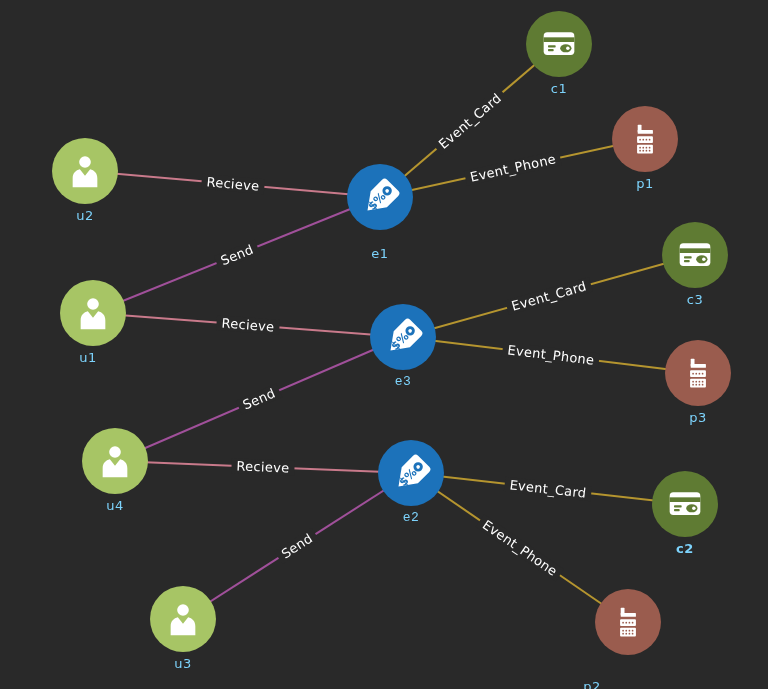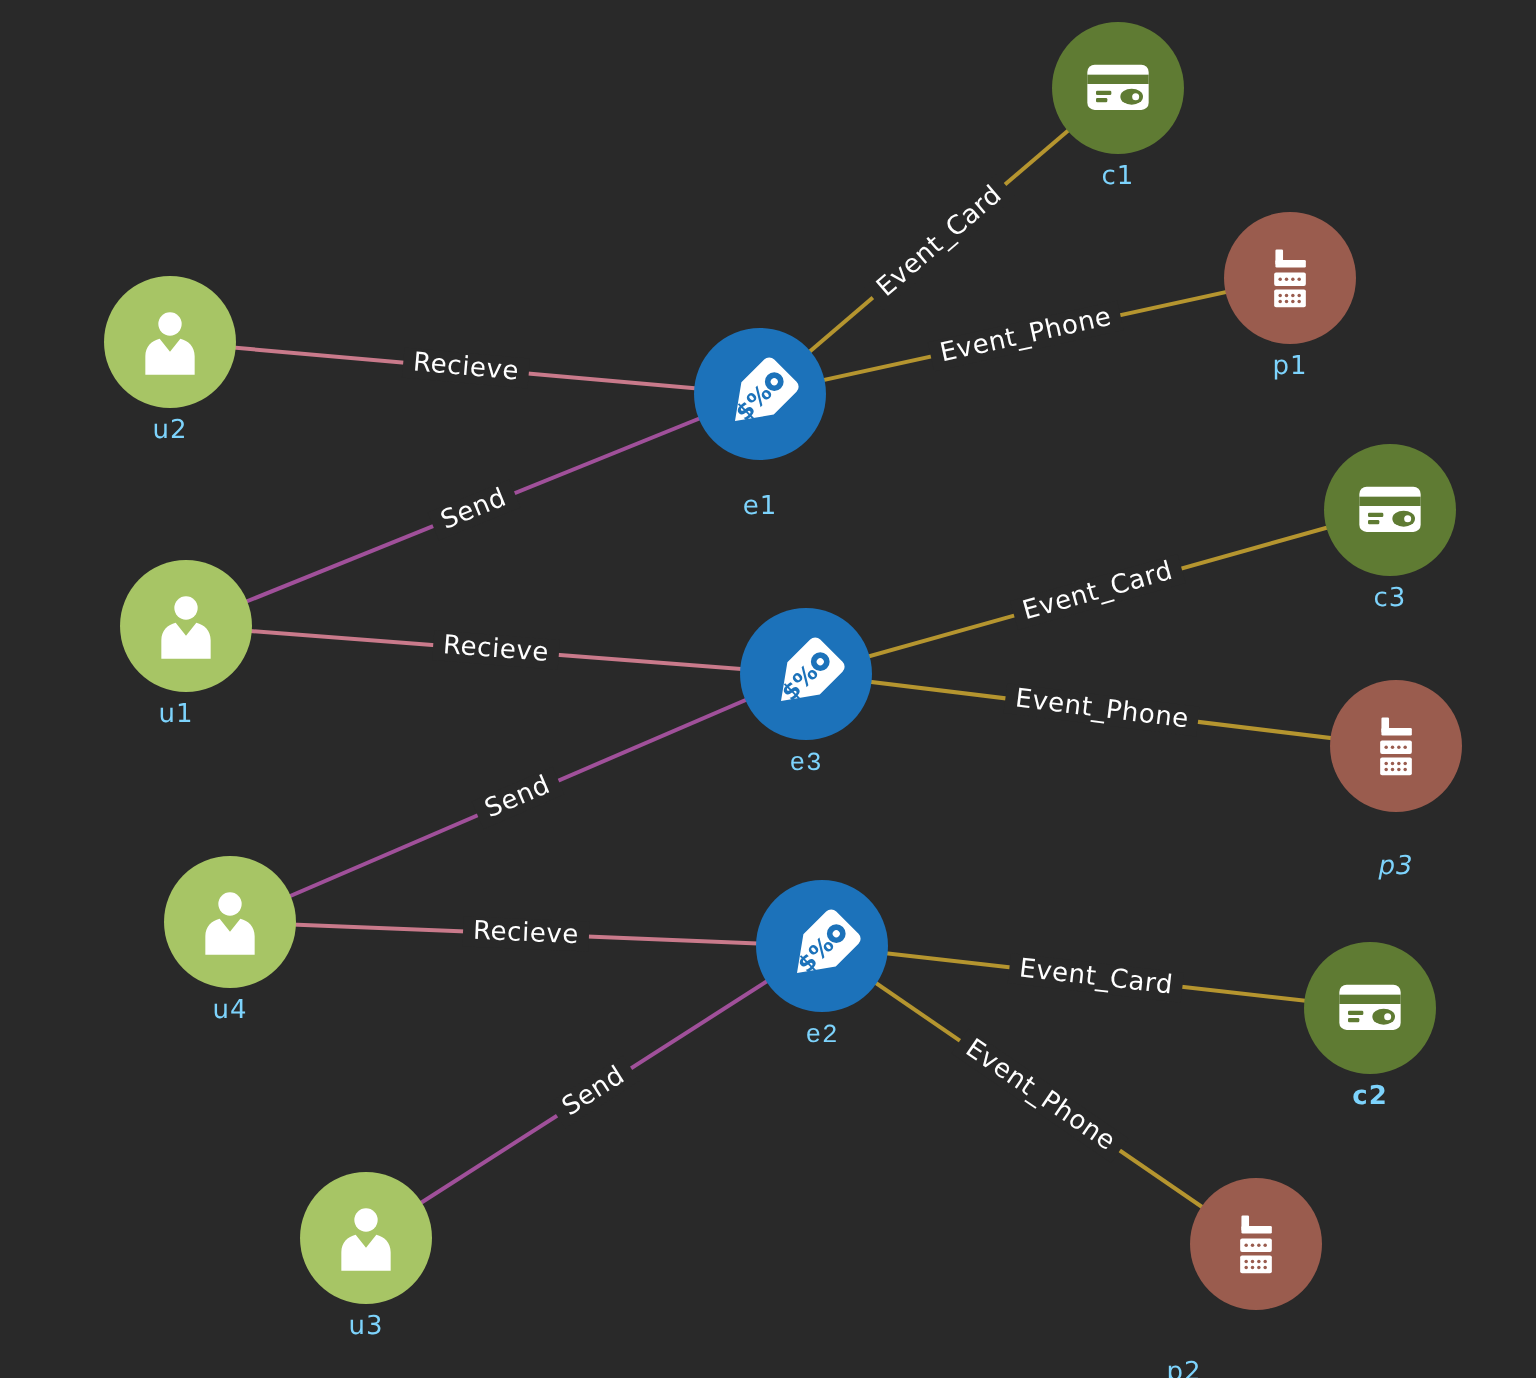--- a/index.html
+++ b/index.html
@@ -194,21 +194,21 @@
           <circle cx="8.9" cy="17.5" r="0.55" fill="#9a5c4e"></circle>
           <circle cx="10.9" cy="17.5" r="0.55" fill="#9a5c4e"></circle>
           <circle cx="12.9" cy="17.5" r="0.55" fill="#9a5c4e"></circle>
           <circle cx="14.9" cy="17.5" r="0.55" fill="#9a5c4e"></circle>
           <circle cx="8.9" cy="19.4" r="0.55" fill="#9a5c4e"></circle>
           <circle cx="10.9" cy="19.4" r="0.55" fill="#9a5c4e"></circle>
           <circle cx="12.9" cy="19.4" r="0.55" fill="#9a5c4e"></circle>
           <circle cx="14.9" cy="19.4" r="0.55" fill="#9a5c4e"></circle>
         </svg></span>
     </div>
-    <div class="node-label" style="left: 698px; top: 426px; font-style: italic;">p3</div>
+    <div class="node-label" style="left: 698px; top: 410px;">p3</div>
     <div class="node" style="left: 685px; top: 504px; background: rgb(95, 123, 51);">
       <span class="node-icon"><svg width="40" height="40" viewBox="0 0 24 24">
           <rect x="2.8" y="5" width="18.4" height="13.6" rx="2.2" fill="#fff"></rect>
           <rect x="2.8" y="8" width="18.4" height="2.8" fill="#5f7b33"></rect>
           <rect x="5.4" y="12.8" width="4.6" height="1.3" rx="0.4" fill="#5f7b33"></rect>
           <rect x="5.4" y="15" width="3.4" height="1.3" rx="0.4" fill="#5f7b33"></rect>
           <ellipse cx="16.1" cy="14.6" rx="3.4" ry="2.4" fill="#5f7b33"></ellipse>
           <circle cx="17.3" cy="14.6" r="1.05" fill="#fff"></circle>
         </svg></span>
     </div>

